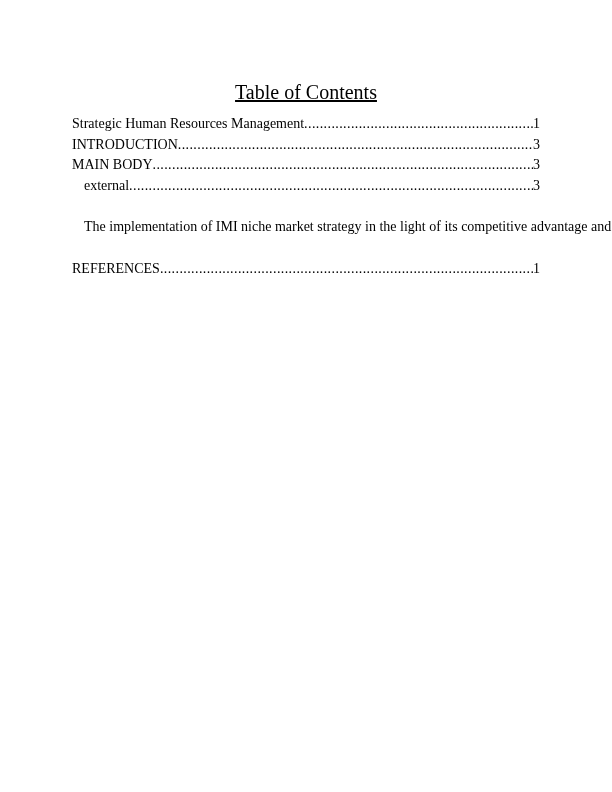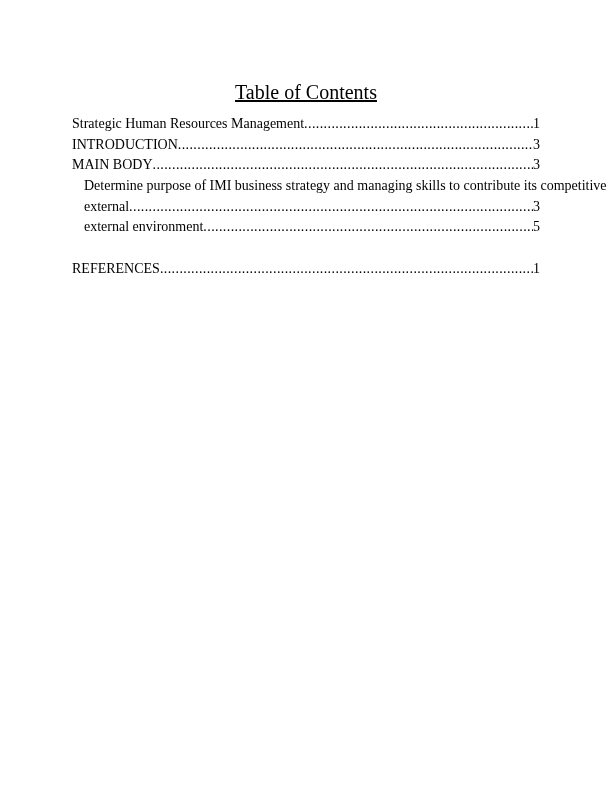--- a/index.html
+++ b/index.html
@@ -42,34 +42,29 @@
 
   <div class="entry">
     <div class="line">
       <span class="label">MAIN BODY</span>
       <span class="dots"></span>
       <span class="page">3</span>
     </div>
   </div>
 
   <div class="entry sub" style="height:41.4px;">
-    <div class="wrap-first">Determine purpose of IMI business strategy and managing skills to contribute its competitive</div>
     <div class="line">
       <span class="label">external</span>
       <span class="dots"></span>
       <span class="page">3</span>
     </div>
   </div>
 
   <div class="entry sub" style="height:41.4px;">
-    <div class="line">
-      <span class="label">external environment</span>
-      <span class="dots"></span>
-      <span class="page">5</span>
-    </div>
+    <div class="wrap-first">The implementation of IMI niche market strategy in the light of its competitive advantage and</div>
   </div>
 
 
 
   <div class="entry">
     <div class="line">
       <span class="label">REFERENCES</span>
       <span class="dots"></span>
       <span class="page">1</span>
     </div>

